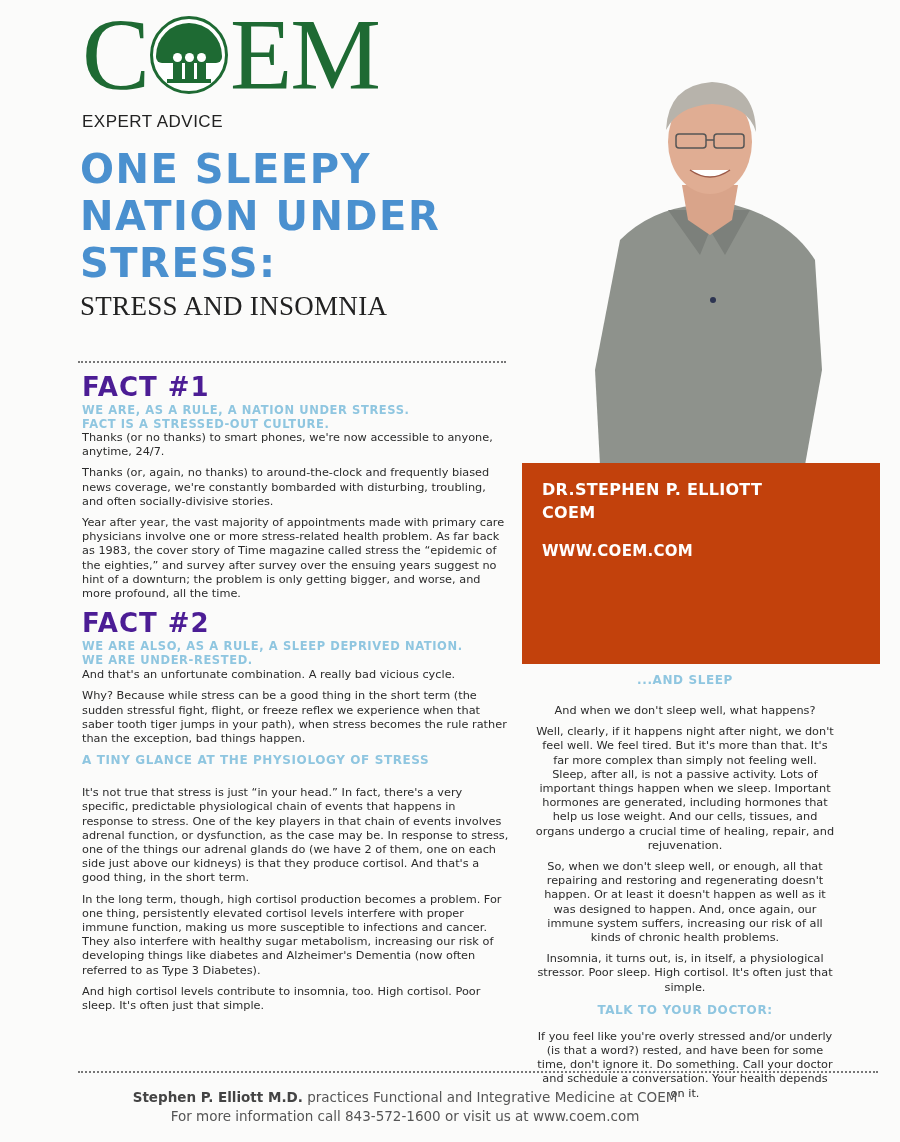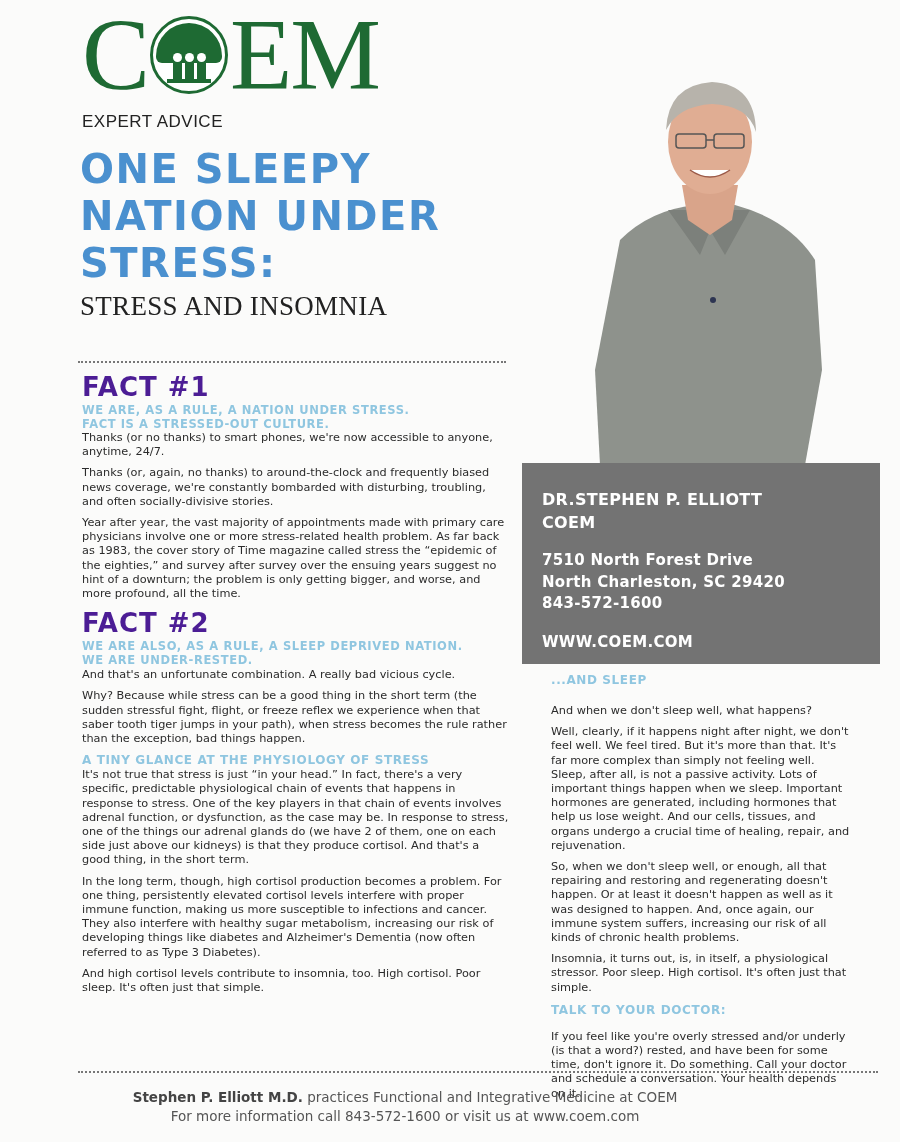--- a/index.html
+++ b/index.html
@@ -13,21 +13,21 @@
   .logo .emblem .base { position:absolute; left:14px; bottom:8px; width:44px; height:4px; background:#1e6a33; }
   .expert { left:82px; top:112px; font-family:"Liberation Sans", sans-serif; font-size:17px; letter-spacing:0.5px; color:#222; }
   .title { left:80px; top:146px; font-family:"DejaVu Sans", sans-serif; font-weight:bold; color:#4a90cf; font-size:40px; line-height:47px; letter-spacing:1.5px; }
   .subtitle { left:80px; top:291px; font-family:"Liberation Serif", serif; font-size:27px; line-height:30px; color:#222; letter-spacing:0.3px; }
   .rule { border-top:2px dotted #777; height:0; }
   .fact { font-family:"DejaVu Sans", sans-serif; font-weight:bold; font-size:26px; color:#4c1d95; letter-spacing:1px; }
   .kicker { font-family:"DejaVu Sans", sans-serif; font-weight:bold; font-size:11.5px; color:#8fc6e0; letter-spacing:0.6px; line-height:14px; }
   .body { font-family:"DejaVu Sans", sans-serif; font-size:11.3px; line-height:14.2px; color:#2b2b2b; }
   .body p { margin:0 0 7px 0; }
   .photo { left:590px; top:70px; width:240px; height:395px; }
-  .card { left:522px; top:463px; width:358px; height:201px; background:#737373; color:#fff; font-family:"DejaVu Sans", sans-serif; font-weight:bold; box-sizing:border-box; padding:25px 20px; }
+  .card { left:522px; top:463px; width:358px; height:201px; background:#c2410c; color:#fff; font-family:"DejaVu Sans", sans-serif; font-weight:bold; box-sizing:border-box; padding:15px 20px; }
   .card .name { font-size:16px; line-height:23px; letter-spacing:0.3px; }
   .card .addr { font-size:15px; line-height:21.5px; margin-top:16px; font-weight:bold; letter-spacing:0.3px; }
   .card .web { font-size:15px; margin-top:18px; letter-spacing:0.3px; }
   .footer { left:0; top:1088px; width:810px; text-align:center; font-family:"DejaVu Sans", sans-serif; font-size:13.5px; color:#555; line-height:19px; }
   .footer b { color:#444; }
 </style>
 </head>
 <body>
 
 <div class="abs logo">
@@ -70,21 +70,21 @@
   <div class="fact" style="margin-top:6px;">FACT #2</div>
   <div class="kicker" style="margin-top:1px;">
     <div>WE ARE ALSO, AS A RULE, A SLEEP DEPRIVED NATION.</div>
     <div>WE ARE UNDER-RESTED.</div>
   </div>
   <div class="body" style="margin-top:1px;">
     <p>And that's an unfortunate combination. A really bad vicious cycle.</p>
     <p>Why? Because while stress can be a good thing in the short term (the sudden stressful fight, flight, or freeze reflex we experience when that saber tooth tiger jumps in your path), when stress becomes the rule rather than the exception, bad things happen.</p>
   </div>
   <div class="kicker" style="font-size:12px;">A TINY GLANCE AT THE PHYSIOLOGY OF STRESS</div>
-  <div class="body" style="margin-top:1px;">
+  <div class="body" style="margin-top:19px;">
     <p>It's not true that stress is just “in your head.” In fact, there's a very specific, predictable physiological chain of events that happens in response to stress. One of the key players in that chain of events involves adrenal function, or dysfunction, as the case may be. In response to stress, one of the things our adrenal glands do (we have 2 of them, one on each side just above our kidneys) is that they produce cortisol. And that's a good thing, in the short term.</p>
     <p>In the long term, though, high cortisol production becomes a problem. For one thing, persistently elevated cortisol levels interfere with proper immune function, making us more susceptible to infections and cancer. They also interfere with healthy sugar metabolism, increasing our risk of developing things like diabetes and Alzheimer's Dementia (now often referred to as Type 3 Diabetes).</p>
     <p>And high cortisol levels contribute to insomnia, too. High cortisol. Poor sleep. It's often just that simple.</p>
   </div>
 </div>
 
 <svg class="abs photo" viewBox="0 0 240 395">
   <rect width="240" height="395" fill="#fbfbfa"></rect>
 
   <path d="M30 170 Q60 140 105 135 L145 135 Q200 150 225 190 L232 300 L215 395 L10 395 L5 300 Z" fill="#8e928c"></path>
@@ -102,29 +102,24 @@
   <line x1="116" y1="70" x2="124" y2="70" stroke="#555" stroke-width="1.5"></line>
 
   <path d="M100 100 Q120 114 140 100" fill="#fff" stroke="#9b5a48" stroke-width="1.5"></path>
 
   <circle cx="123" cy="230" r="3" fill="#2d3552"></circle>
 </svg>
 
 <div class="abs card">
   <div class="name">DR.STEPHEN P. ELLIOTT</div>
   <div class="name">COEM</div>
-  <div class="addr">
-    <div>7510 North Forest Drive</div>
-    <div>North Charleston, SC  29420</div>
-    <div>843-572-1600</div>
-  </div>
   <div class="web">WWW.COEM.COM</div>
 </div>
 
-<div class="abs" style="left:551px; top:673px; width:300px;">
+<div class="abs" style="left:535px; top:673px; width:300px;text-align:center;">
   <div class="kicker" style="font-size:12px;">...AND SLEEP</div>
   <div class="body" style="margin-top:17px;">
     <p>And when we don't sleep well, what happens?</p>
     <p>Well, clearly, if it happens night after night, we don't feel well. We feel tired. But it's more than that. It's far more complex than simply not feeling well. Sleep, after all, is not a passive activity. Lots of important things happen when we sleep. Important hormones are generated, including hormones that help us lose weight. And our cells, tissues, and organs undergo a crucial time of healing, repair, and rejuvenation.</p>
     <p>So, when we don't sleep well, or enough, all that repairing and restoring and regenerating doesn't happen. Or at least it doesn't happen as well as it was designed to happen. And, once again, our immune system suffers, increasing our risk of all kinds of chronic health problems.</p>
     <p>Insomnia, it turns out, is, in itself, a physiological stressor. Poor sleep. High cortisol. It's often just that simple.</p>
   </div>
   <div class="kicker" style="font-size:12px; margin-top:8px;">TALK TO YOUR DOCTOR:</div>
   <div class="body" style="margin-top:13px;">
     <p>If you feel like you're overly stressed and/or underly (is that a word?) rested, and have been for some time, don't ignore it. Do something. Call your doctor and schedule a conversation. Your health depends on it.</p>

